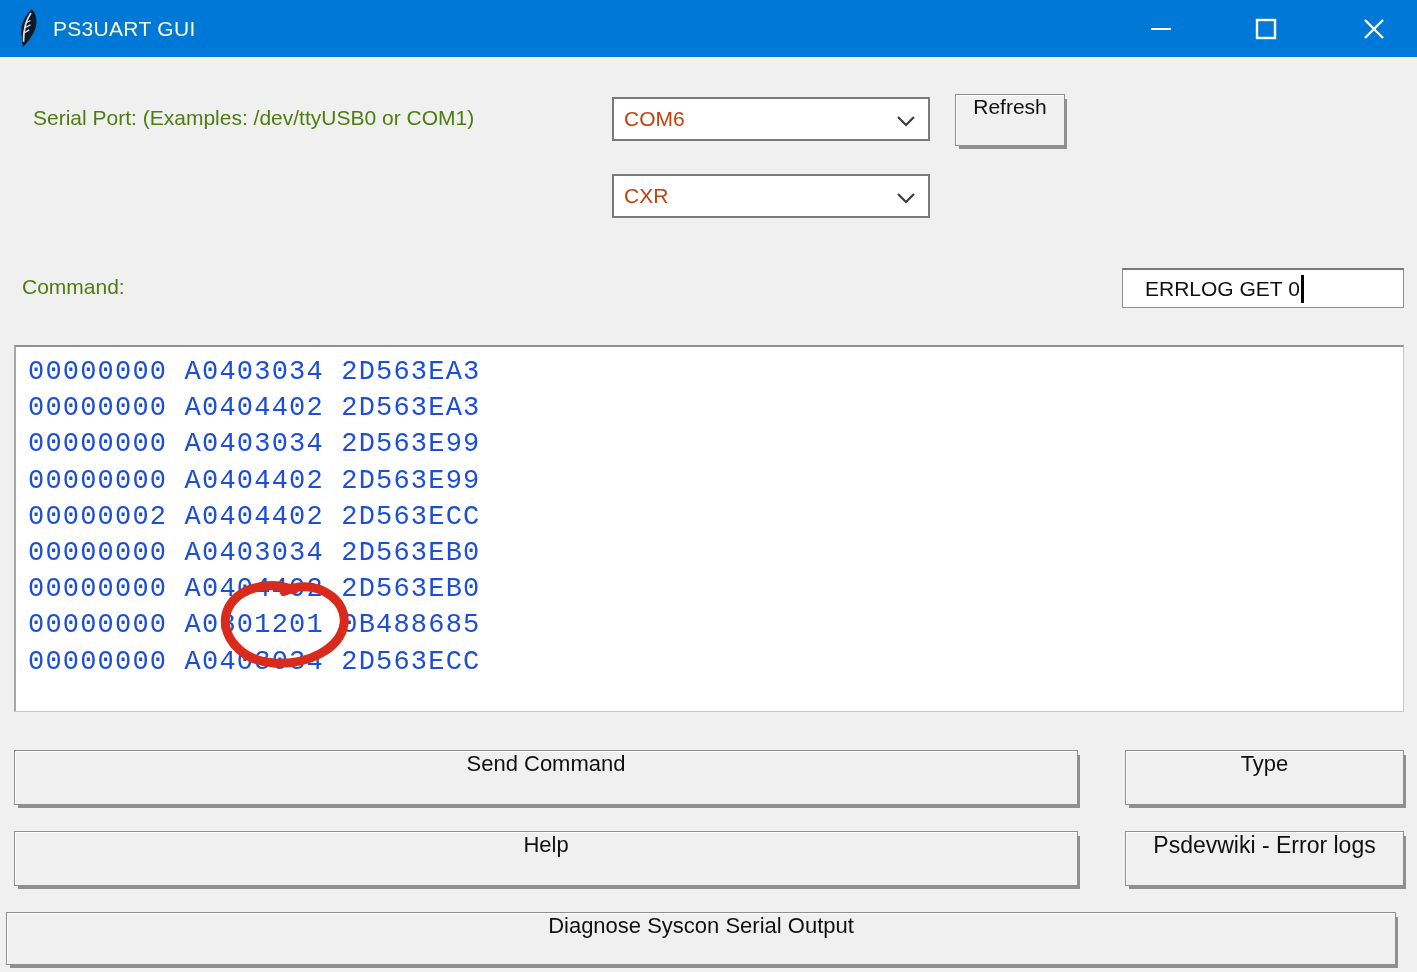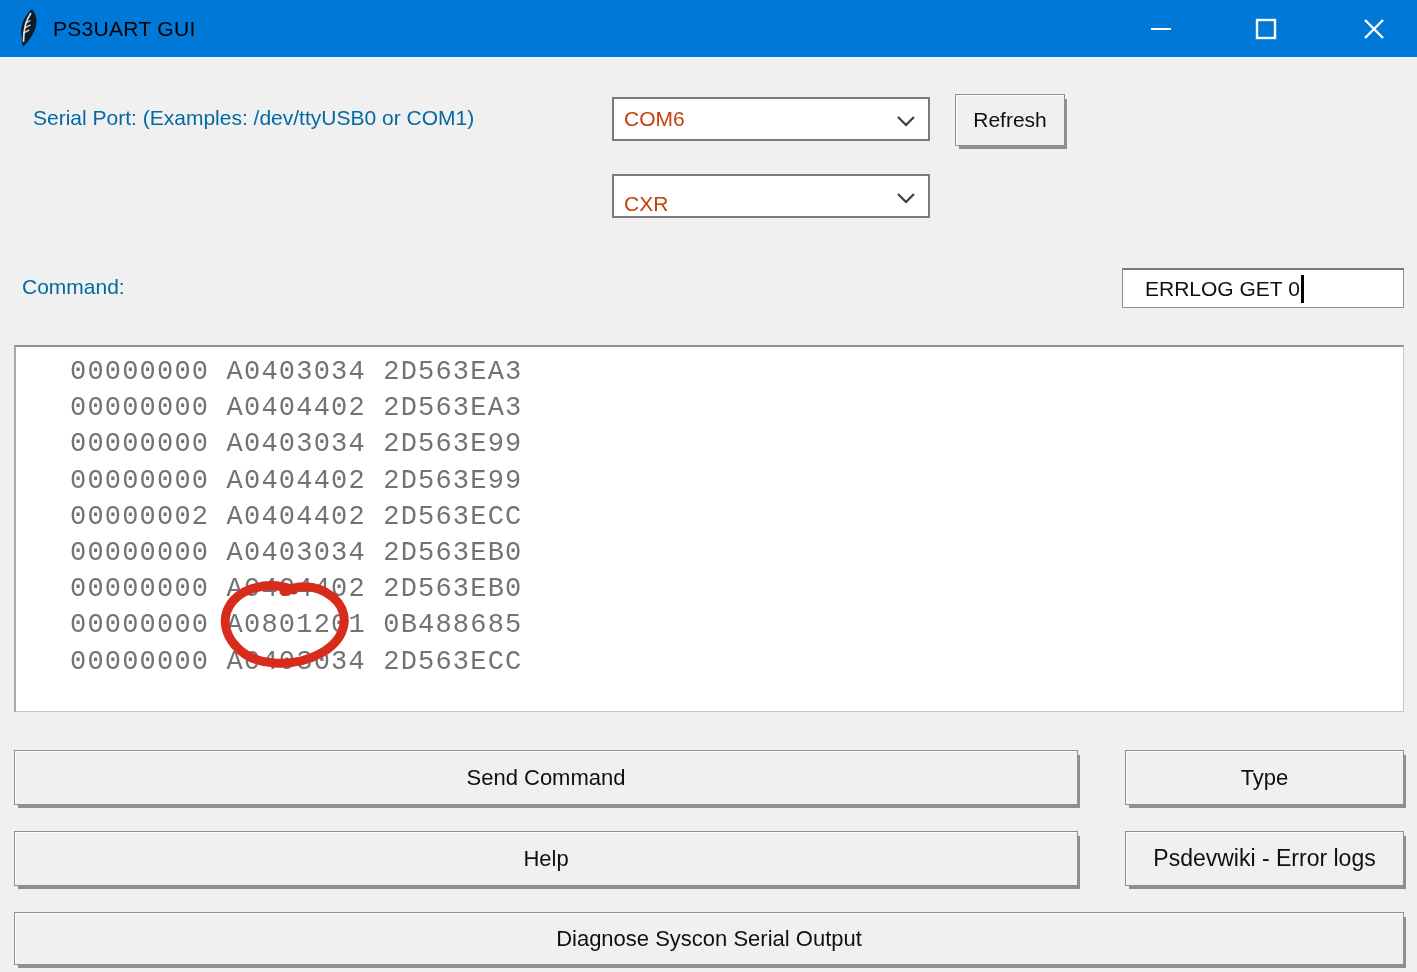--- a/index.html
+++ b/index.html
@@ -18,68 +18,68 @@
   .titlebar {
     position: absolute; left: 0; top: 0;
     width: 1417px; height: 57px;
     background: #0078d7;
     display: flex; align-items: center;
   }
   .app-icon { position: absolute; left: 13px; top: 8px; width: 30px; height: 40px; }
   .title-text {
     position: absolute; left: 53px; top: 0; height: 57px;
     display: flex; align-items: center;
-    color: #000000; font-size: 21px; letter-spacing: 0.3px;
+    color: #fef9c3; font-size: 21px; letter-spacing: 0.3px;
   }
   .win-btn {
     position: absolute; top: 0; height: 57px; width: 70px;
     display: flex; align-items: center; justify-content: center;
   }
   .win-btn.minimize { left: 1126px; }
   .win-btn.maximize { left: 1231px; }
   .win-btn.close    { left: 1339px; }
 
   
   .label {
-    position: absolute; color: #0369a1; font-size: 21px; white-space: nowrap;
+    position: absolute; color: #4d7c0f; font-size: 21px; white-space: nowrap;
   }
   .lbl-serial  { left: 33px;  top: 106px; width: 550px; }
   .lbl-sctype  { left: 300px; top: 183px; width: 283px; text-align: right; }
   .lbl-command { left: 22px;  top: 275px; }
 
   .combobox {
     position: absolute;
     width: 318px; height: 44px;
     background: #ffffff;
     border: 2px solid #7a7a7a;
     display: flex; align-items: center;
     padding-left: 10px;
     font-size: 21px; color: #c2410c;
     cursor: default;
   }
   .combo-serial { left: 612px; top: 97px; }
-  .combo-sctype { left: 612px; top: 174px; align-items: flex-end; }
+  .combo-sctype { left: 612px; top: 174px; }
   .combo-arrow { position: absolute; right: 12px; top: 16px; }
 
   .btn {
     position: absolute;
     background: #f0f0f0;
     border: 1px solid #8f8f8f;
     box-shadow: inset 1px 1px 0 #fdfdfd, 3px 4px 0 -1px #8f8f8f;
-    display: flex; align-items: center; justify-content: center;
+    display: flex; justify-content: center;
     font-family: "Liberation Sans", sans-serif;
     font-size: 22px; color: #101010;
     cursor: default; white-space: nowrap;
   }
   .btn-refresh   { left: 955px;  top: 94px;  width: 110px;  height: 52px; font-size: 21px; }
   .btn-send      { left: 14px;   top: 750px; width: 1064px; height: 55px; }
   .btn-auth      { left: 1125px; top: 750px; width: 279px;  height: 55px; }
   .btn-help      { left: 14px;   top: 831px; width: 1064px; height: 55px; }
   .btn-psdevwiki { left: 1125px; top: 831px; width: 279px;  height: 55px; font-size: 23px; }
-  .btn-diagnose  { left: 14px;   top: 912px; width: 1390px; height: 53px; }
+  .btn-diagnose  { left: 6px;   top: 912px; width: 1390px; height: 53px; }
 
   .text-input {
     position: absolute; left: 1122px; top: 268px;
     width: 282px; height: 40px;
     background: #ffffff;
     border: 1px solid #8f8f8f;
     border-top: 2px solid #7a7a7a;
     display: flex; align-items: center;
     padding-left: 22px;
     font-size: 21px; color: #101010;
@@ -99,23 +99,22 @@
     border-top: 2px solid #919191;
     border-left: 2px solid #a8a8a8;
     padding: 7px 0 0 12px;
     overflow: hidden;
     cursor: text;
   }
   .out-line {
     font-family: "Liberation Mono", monospace;
     font-size: 27px; letter-spacing: 1.2px;
     line-height: 36.2px;
-    color: #737373;
+    color: #1d4ed8;
     white-space: pre;
-    margin-left: 42px;
   }
 
   .annotation-circle {
     position: absolute; left: 214px; top: 575px;
     width: 140px; height: 100px;
     pointer-events: none;
   }
 </style>
 </head>
 <body>

